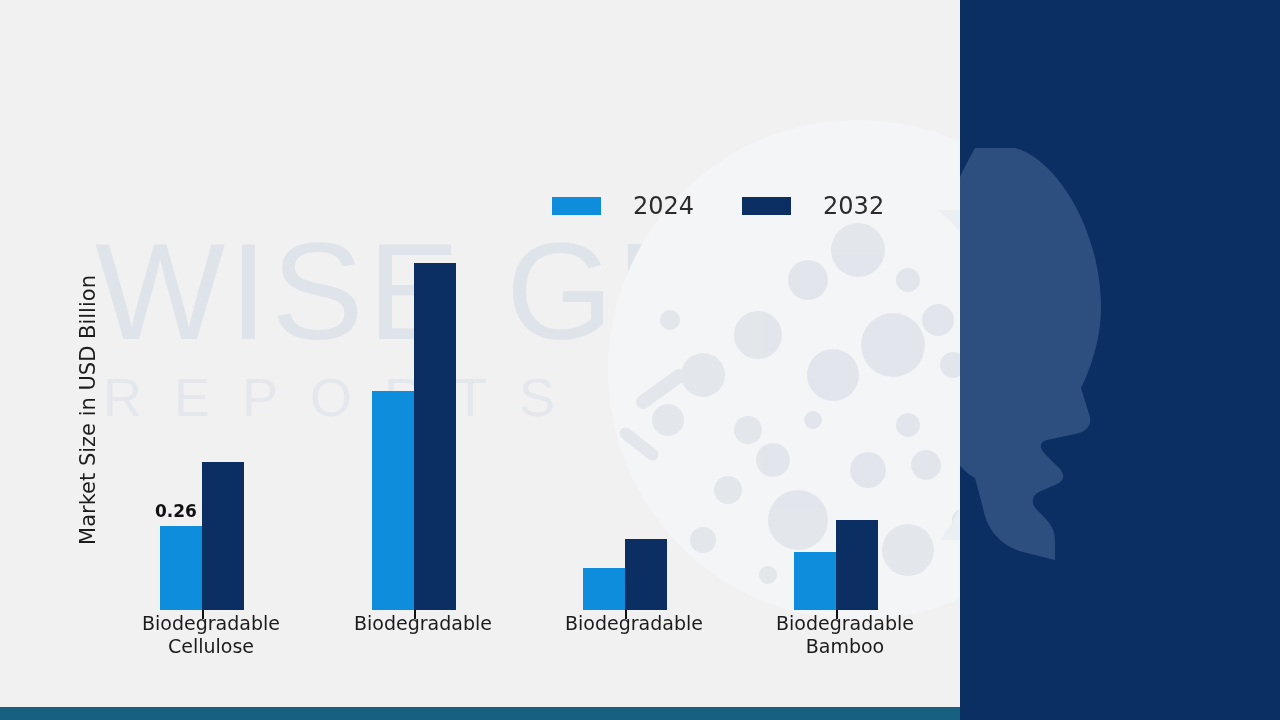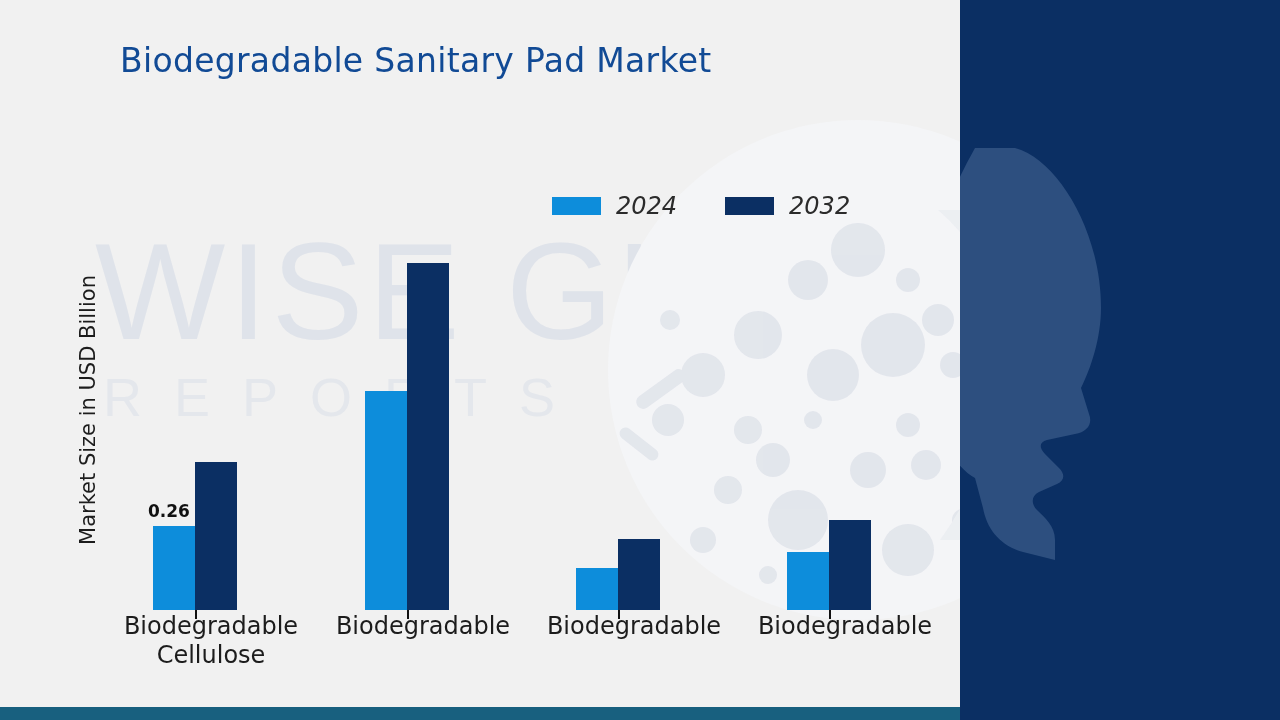--- a/index.html
+++ b/index.html
@@ -133,39 +133,38 @@
     position: absolute;
     left: 552px;
     top: 194px;
     display: flex;
     align-items: center;
     gap: 48px;
   }
   .legend-item {
     display: flex;
     align-items: center;
-    gap: 15px;
-    font-style: italic;
+    gap: 32px;
   }
   .legend-swatch {
     width: 49px;
     height: 18px;
     display: block;
   }
   .legend-label {
     font-family: "DejaVu Sans", sans-serif;
     font-size: 24px;
     color: #2b2b2b;
     line-height: 1;
   }
 
   
   .plot {
     position: absolute;
-    left: 84px;
+    left: 91px;
     top: 140px;
     width: 840px;
     height: 470px;
   }
   .bar-area {
     position: absolute;
     left: 0;
     bottom: 0;
     width: 840px;
     height: 466px;
@@ -197,21 +196,21 @@
     position: absolute;
     left: 100px;
     top: 612px;
     width: 840px;
     height: 60px;
   }
   .cat-label {
     position: absolute;
     text-align: center;
     font-family: "DejaVu Sans", sans-serif;
-    font-size: 24px;
+    font-size: 19px;
     color: #1c1c1c;
     line-height: 1.22;
   }
 </style>
 </head>
 <body>
 
 <div id="stage">
 
   <div class="watermark">
@@ -260,21 +259,20 @@
 
   <div class="right-panel">
     <svg class="head-silhouette" viewBox="0 0 260 420">
       <path d="M70 0 C30 70 10 150 18 220 C24 278 48 318 70 330 L78 360 C82 382 96 398 118 404 L150 412 L150 392 C150 378 140 370 132 362 C126 356 126 348 134 344 L152 336 C160 332 160 326 154 320 L140 306 C134 300 134 294 142 292 L170 286 C182 284 188 276 184 266 L176 240 C186 220 196 190 196 160 C196 80 150 10 110 0 Z" fill="#2d4f7f"></path>
     </svg>
 
   </div>
 
   <div class="bottom-bar"></div>
 
-  <div class="page-title">Biodegradable Sanitary Pad Market</div>
 
   <div class="legend">
     <div class="legend-item">
       <span class="legend-swatch" style="background:#0d8ddb"></span>
       <span class="legend-label">2024</span>
     </div>
     <div class="legend-item">
       <span class="legend-swatch" style="background:#0b2f63"></span>
       <span class="legend-label">2032</span>
     </div>
@@ -306,16 +304,17 @@
         <div>Cellulose</div>
       </div>
       <div class="cat-label" style="left: 233px; width: 180px; top: 0px;">
         <div>Biodegradable</div>
       </div>
       <div class="cat-label" style="left: 444px; width: 180px; top: 0px;">
         <div>Biodegradable</div>
       </div>
       <div class="cat-label" style="left: 655px; width: 180px; top: 0px;">
         <div>Biodegradable</div>
+        <div>Bamboo</div>
       </div>
     </div>
 
 </div>
 
 </body></html>

